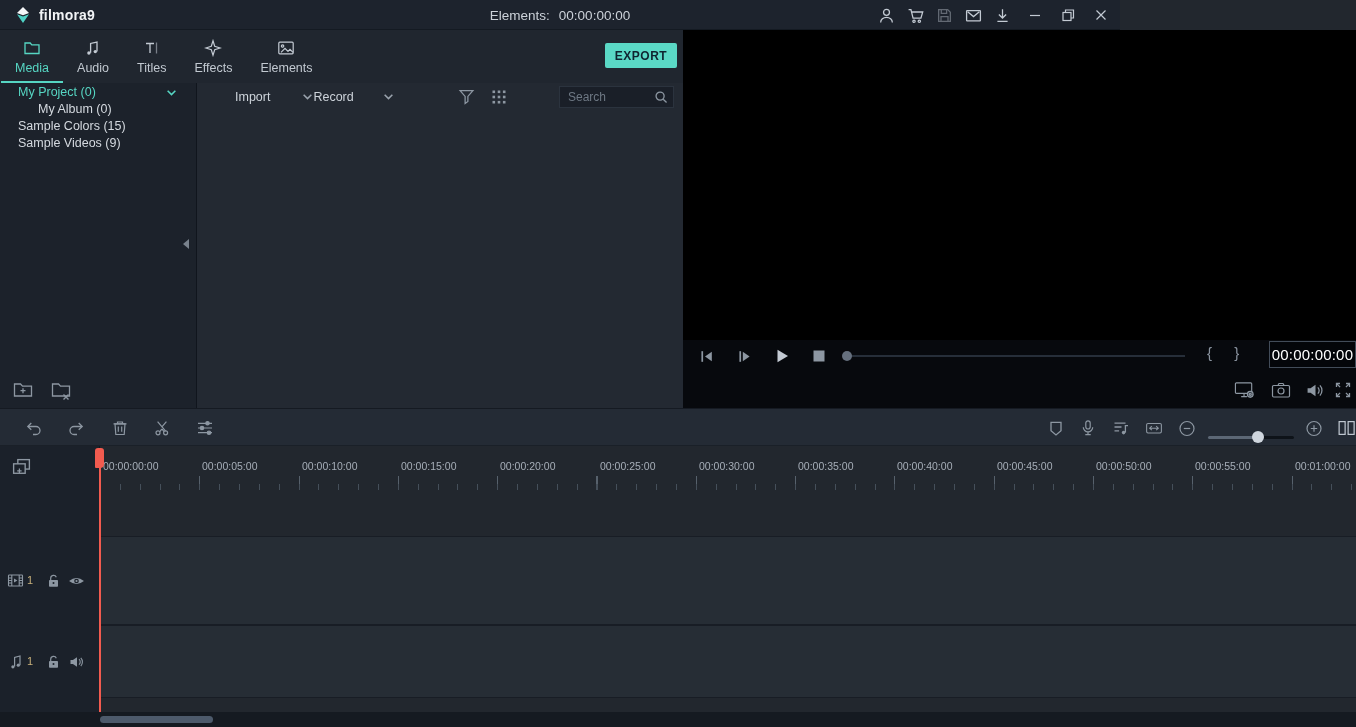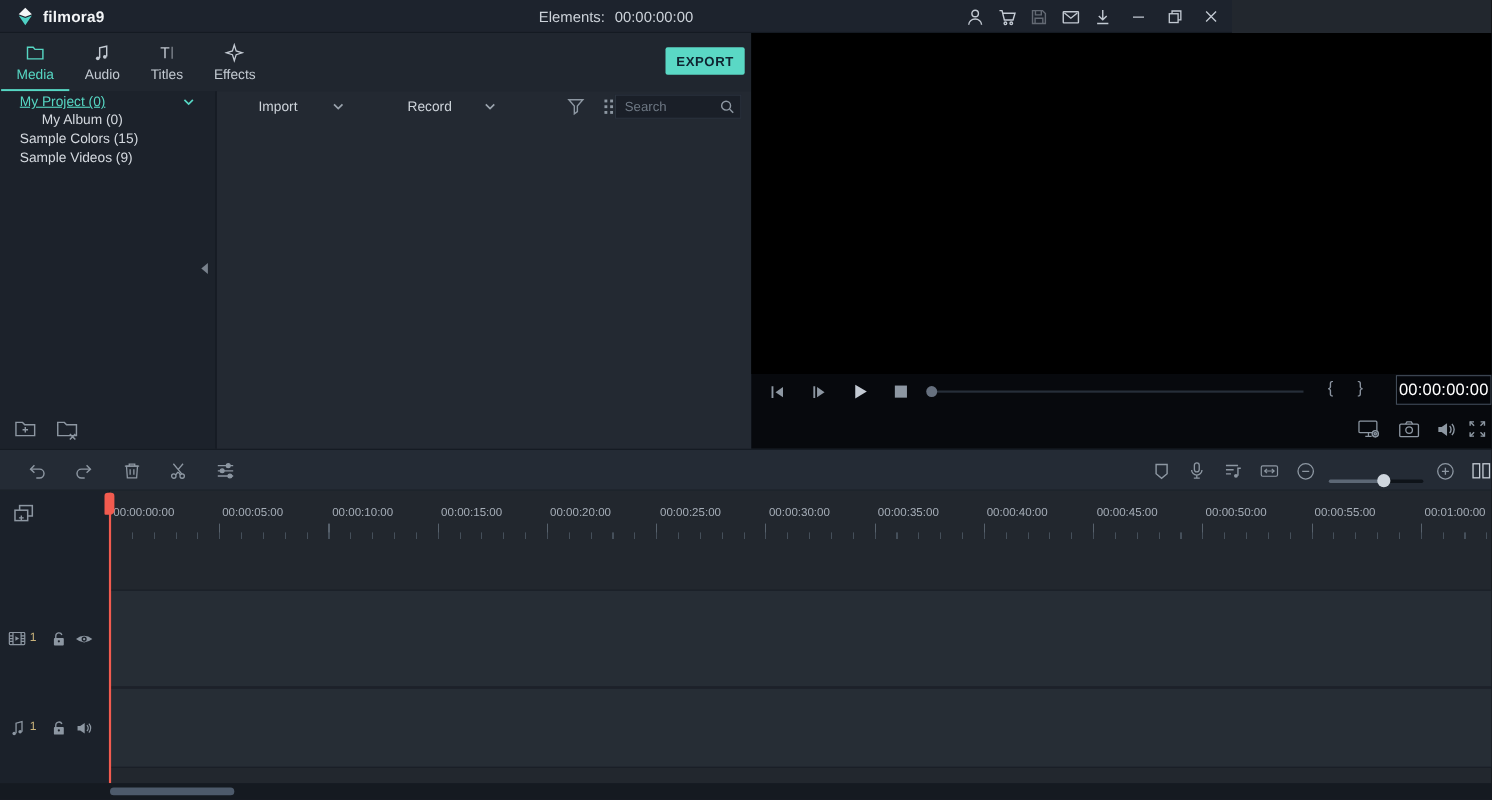--- a/index.html
+++ b/index.html
@@ -47,31 +47,31 @@
   .tab.active .tlabel{color:var(--accent)}
   .tab.active::after{content:"";position:absolute;left:0;right:0;bottom:0;height:2px;background:var(--accent)}
   #export-btn{position:absolute;left:605px;top:13px;width:72px;height:25px;background:#5ad8c5;color:#0f2430;font-weight:bold;font-size:12px;letter-spacing:.5px;border:none;border-radius:2px;cursor:pointer}
 
   
   #left-body{position:absolute;left:0;top:83px;width:683px;height:325px}
   #sidebar{position:absolute;left:0;top:0;width:197px;height:325px;background:var(--bg-sidebar);border-right:1px solid #10151d}
   .side-item{position:absolute;left:0;width:197px;height:17px;font-size:12.5px;color:#d4d9df;cursor:pointer;white-space:nowrap}
   .side-item .lbl{position:absolute;left:18px;top:0}
   .side-item.indent .lbl{left:38px}
-  .side-item.sel .lbl{color:var(--accent);text-decoration:underline}
+  .side-item.sel .lbl{color:var(--accent);}
   .side-item .chev{position:absolute;right:20px;top:4px;color:var(--accent)}
   #collapse-arrow{position:absolute;left:183px;top:156px;width:0;height:0;border-top:5px solid transparent;border-bottom:5px solid transparent;border-right:6px solid #79828d;cursor:pointer}
   #side-foot{position:absolute;left:0;top:294px;display:flex;gap:15px;padding-left:11px}
   #side-foot .ibtn{width:23px;height:23px}
 
   #media-panel{position:absolute;left:197px;top:0;width:486px;height:325px;background:var(--bg-media)}
   #media-actions{position:absolute;left:0;top:0;width:486px;height:27px;display:flex;align-items:center}
   .dd{display:flex;align-items:center;cursor:pointer;color:#cdd3da;font-size:12.5px}
   #dd-import{margin-left:38px}#dd-import .chev{margin-left:32px}
-  #dd-record{margin-left:57px}#dd-record .chev{margin-left:29px}
+  #dd-record{}#dd-record .chev{margin-left:29px}
   .chev{color:#9aa3ad}
   #filter-btn{margin-left:64px;width:18px;height:18px}
   #grid-btn{margin-left:14px;width:18px;height:18px}
   #searchbox{position:absolute;left:362px;top:3px;width:115px;height:22px;background:#1a1f28;border:1px solid #2b333e;display:flex;align-items:center}
   #searchbox input{flex:1;background:transparent;border:none;outline:none;color:#c5ccd4;font-size:12px;padding:0 4px 0 8px;font-family:inherit;min-width:0}
   #searchbox input::placeholder{color:#6e7884}
   #searchbox .ibtn{width:18px;height:18px;margin-right:3px}
   #dropzone{position:absolute;left:163px;top:120px;width:160px;height:110px;text-align:center;cursor:pointer}
   #dropzone .dz-label{display:block;margin-top:8px;color:var(--accent);font-size:13.5px;white-space:nowrap}
 
@@ -207,20 +207,30 @@
           </span>
         <span class="tlabel">Titles</span>
       </div>
       <div class="tab">
         <span class="ticon">
             <svg width="18" height="18" viewBox="0 0 18 18" fill="none" stroke="currentColor" stroke-width="1.2">
               <path d="M9 1.8 10.7 7.3 16.2 9 10.7 10.7 9 16.2 7.3 10.7 1.8 9 7.3 7.3z"></path>
             </svg>
           </span>
         <span class="tlabel">Effects</span>
+      </div>
+      <div class="tab">
+        <span class="ticon">
+            <svg width="18" height="18" viewBox="0 0 18 18" fill="none" stroke="currentColor" stroke-width="1.2">
+              <rect x="1.8" y="3.2" width="14.4" height="11.6" rx="1"></rect>
+              <circle cx="5.6" cy="7" r="1.2"></circle>
+              <path d="M4 13.4l4-4 3 3 2-2 3 3"></path>
+            </svg>
+          </span>
+        <span class="tlabel">Elements</span>
       </div>
     </div>
     <button id="export-btn">EXPORT</button>
   </div>
 
   <div id="left-body">
     <div id="sidebar">
       <div class="side-item sel" style="top:2px">
         <span class="lbl">My Project (0)</span>
         <span class="chev">

